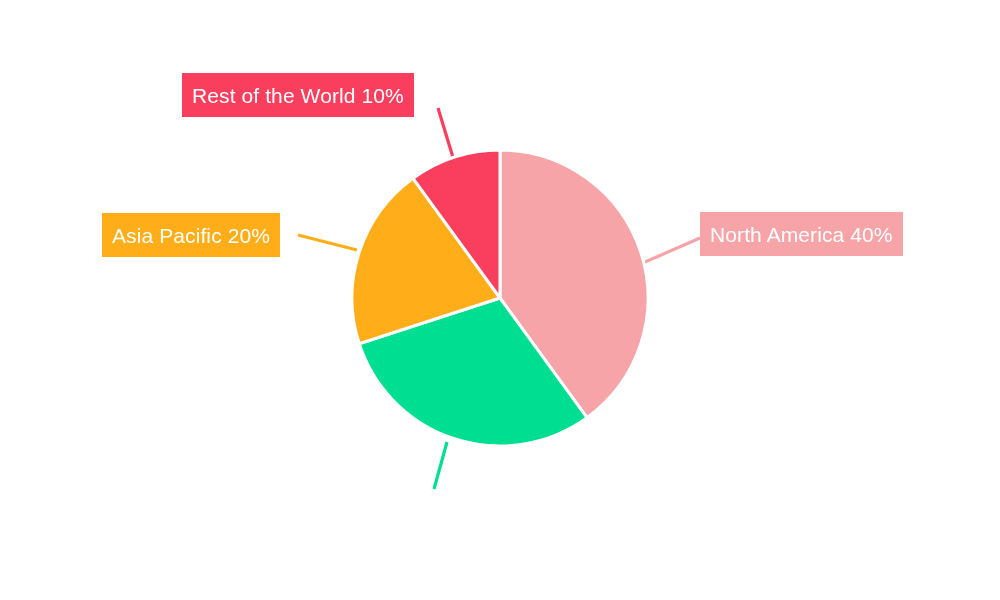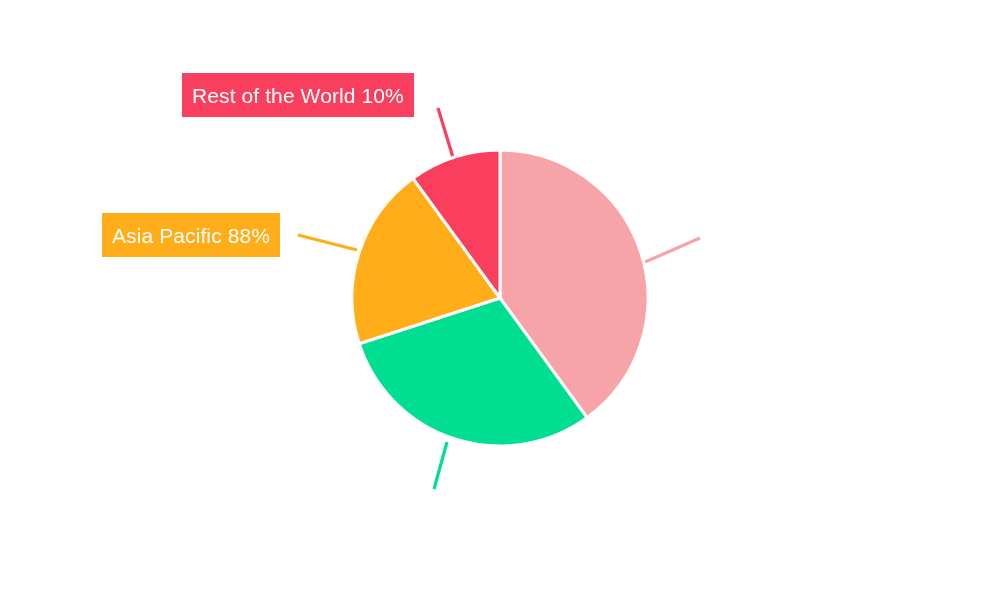--- a/index.html
+++ b/index.html
@@ -60,17 +60,18 @@
     <g>
       <path id="slice-north-america" fill="#f7a4a8" stroke="#ffffff" stroke-width="3" d="M 500 298 L 500.00 150.00 A 148 148 0 0 1 586.99 417.73 Z"></path>
       <path id="slice-europe" fill="#00de92" stroke="#ffffff" stroke-width="3" d="M 500 298 L 586.99 417.73 A 148 148 0 0 1 359.24 343.73 Z"></path>
       <path id="slice-asia-pacific" fill="#ffae1a" stroke="#ffffff" stroke-width="3" d="M 500 298 L 359.24 343.73 A 148 148 0 0 1 413.01 178.27 Z"></path>
       <path id="slice-rest-of-world" fill="#fa3f5e" stroke="#ffffff" stroke-width="3" d="M 500 298 L 413.01 178.27 A 148 148 0 0 1 500.00 150.00 Z"></path>
     </g>
   </svg>
 
   <div class="slice-label" id="label-rest-of-world" style="left:182px; top:73px; background:#fa3f5e;">Rest of the World 10%</div>
 
-  <div class="slice-label" id="label-asia-pacific" style="left:102px; top:213px; background:#ffae1a;">Asia Pacific 88%</div>
+  <div class="slice-label" id="label-asia-pacific" style="left:102px; top:213px; background:#ffae1a;">Asia Pacific 20%</div>
 
+  <div class="slice-label" id="label-north-america" style="left:700px; top:212px; background:#f7a4a8;">North America 40%</div>
 
 
 </div>
 
 </body></html>

